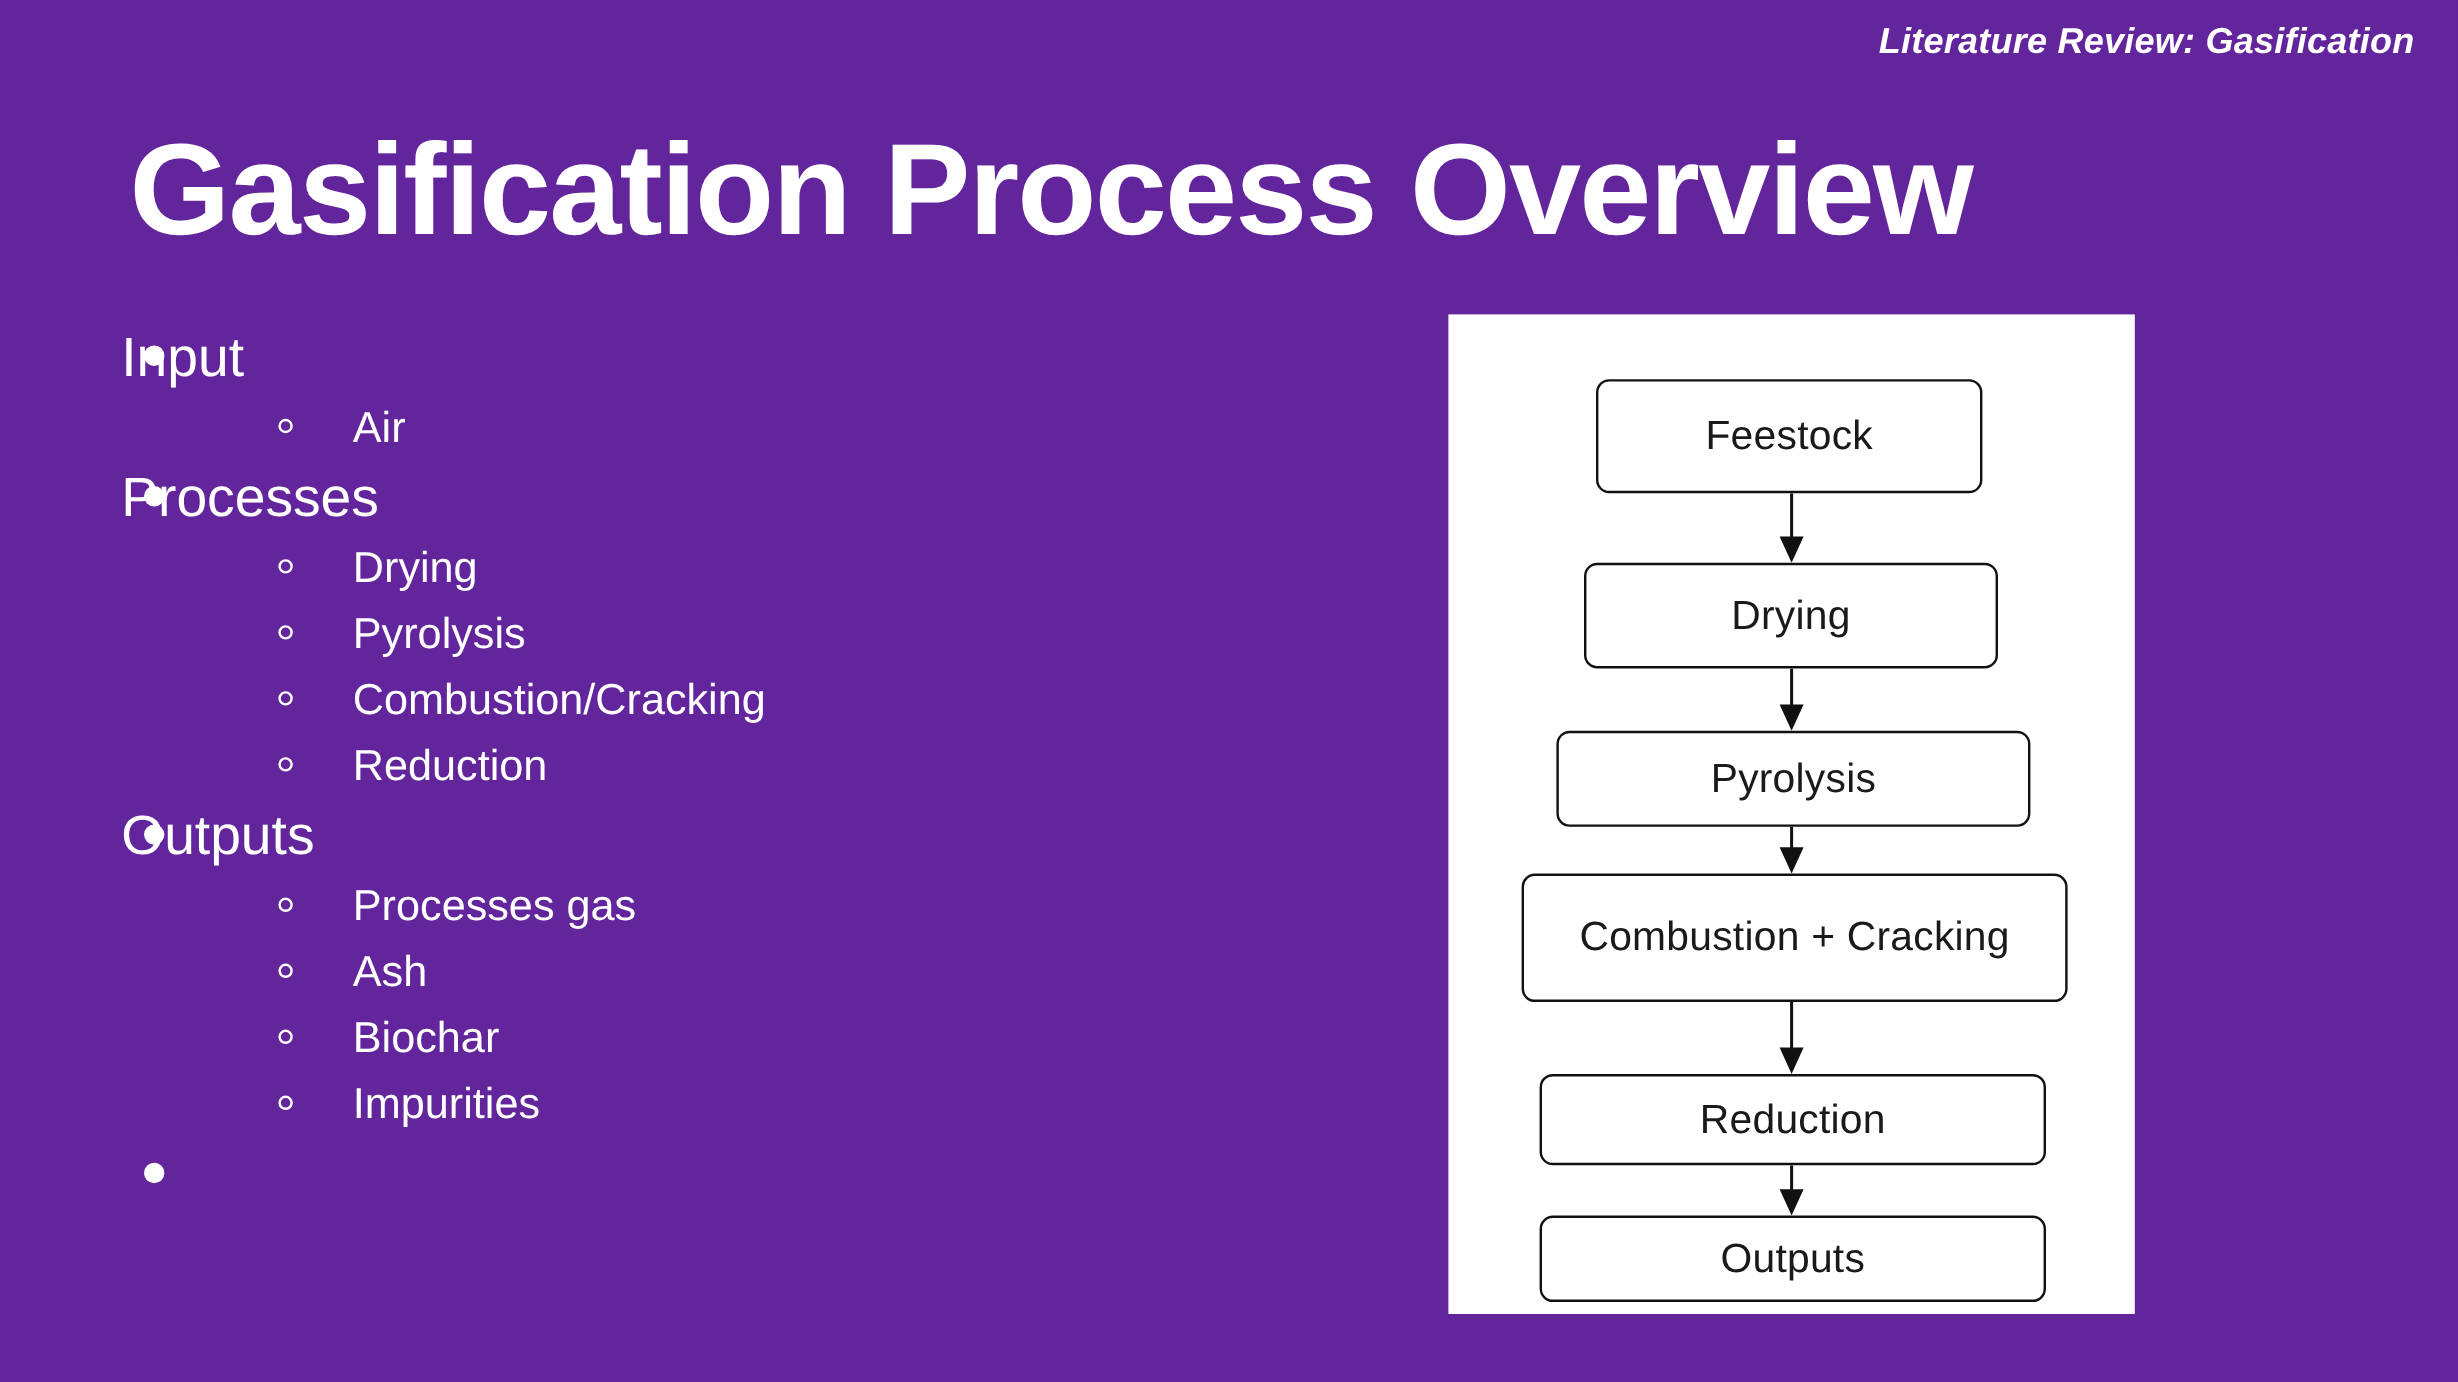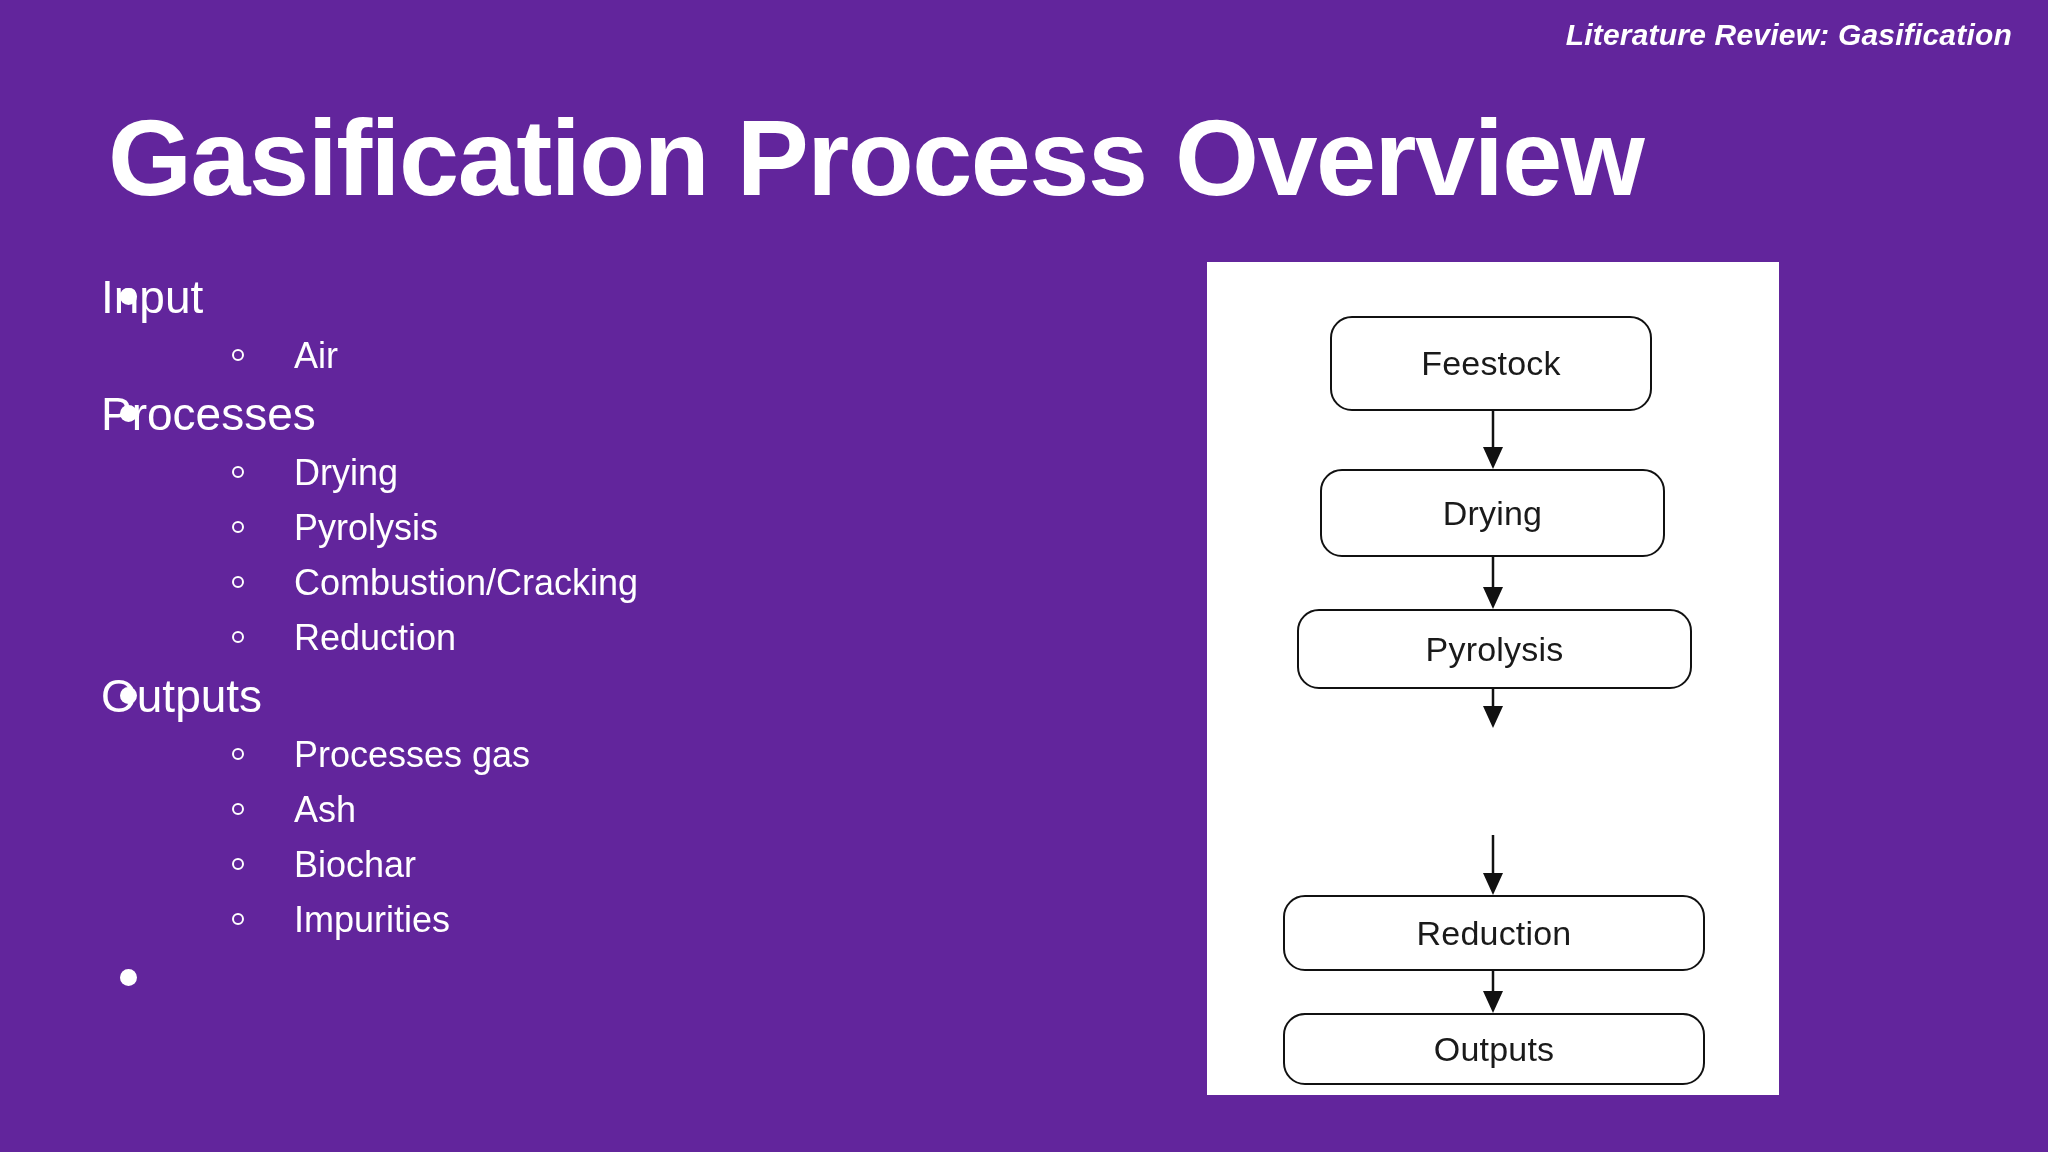--- a/index.html
+++ b/index.html
@@ -129,21 +129,21 @@
     position: absolute;
     left: 0;
     top: 0;
     width: 572px;
     height: 833px;
   }
   .fbox {
     position: absolute;
     box-sizing: border-box;
     border: 2.5px solid #111111;
-    border-radius: 22px;
+    border-radius: 11px;
     background: #ffffff;
     color: #1a1a1a;
     font-size: 34px;
     font-family: "Liberation Sans", sans-serif;
     display: flex;
     align-items: center;
     justify-content: center;
     white-space: nowrap;
     letter-spacing: 0.2px;
   }
@@ -216,20 +216,21 @@
           <span class="marker"></span>
         </li>
       </ul>
   </div>
 
   <div class="flow-panel">
     <div class="flow-inner" id="flow-inner">
         <div class="fbox" style="left: 123px; top: 54px; width: 322px; height: 95px;">Feestock</div>
         <div class="fbox" style="left: 113px; top: 207px; width: 345px; height: 88px;">Drying</div>
         <div class="fbox" style="left: 90px; top: 347px; width: 395px; height: 80px;">Pyrolysis</div>
+        <div class="fbox" style="left: 61px; top: 466px; width: 455px; height: 107px;">Combustion + Cracking</div>
         <div class="fbox" style="left: 76px; top: 633px; width: 422px; height: 76px;">Reduction</div>
         <div class="fbox" style="left: 76px; top: 751px; width: 422px; height: 72px;">Outputs</div>
         <div class="farrow" style="left: 273px; top: 149px; height: 58px;">
           <svg width="26" height="58" viewBox="0 0 26 58">
             <line x1="13" y1="0" x2="13" y2="39" stroke="#111111" stroke-width="2.5"></line>
             <polygon points="3,36 23,36 13,58" fill="#111111"></polygon>
           </svg>
         </div>
         <div class="farrow" style="left: 273px; top: 295px; height: 52px;">
           <svg width="26" height="52" viewBox="0 0 26 52">

